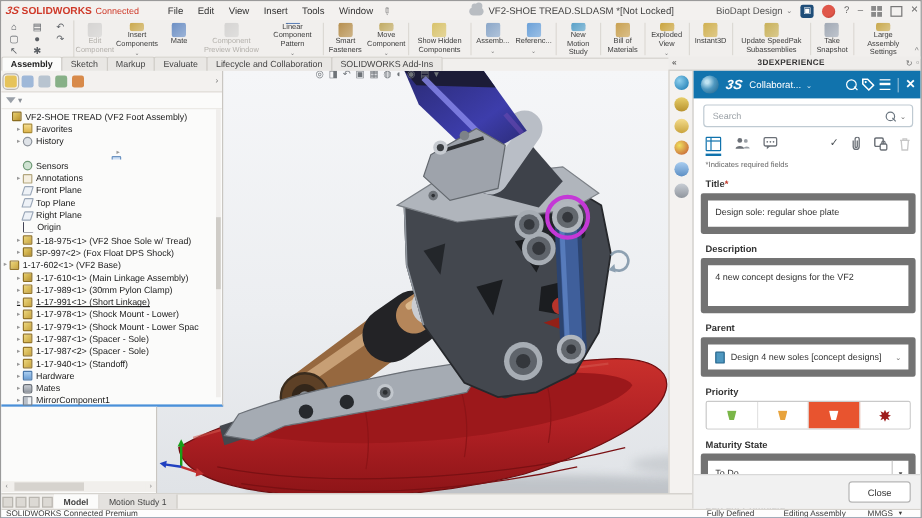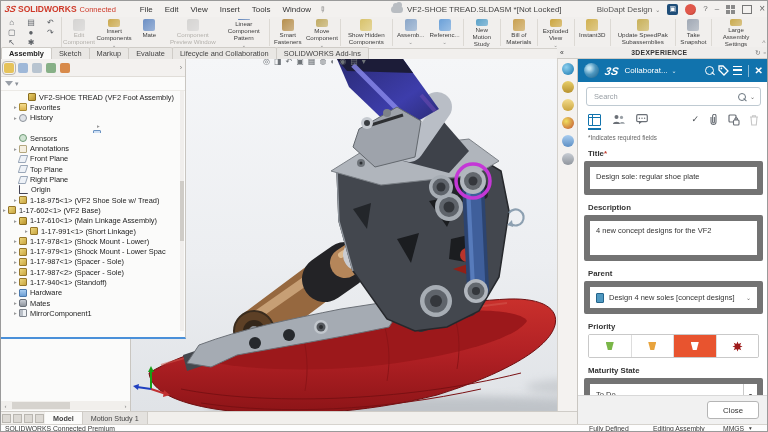--- a/index.html
+++ b/index.html
@@ -429,21 +429,21 @@
         <span class="fmchip" style="background: rgb(184, 196, 208);"></span>
         <span class="fmchip" style="background: rgb(135, 176, 135);"></span>
         <span class="fmchip" style="background: rgb(216, 138, 74);"></span>
         <span class="more">›</span>
       </div>
     <div id="filterrow">
       <span class="funnel"></span>
       <span>▾</span>
     </div>
     <div id="tree">
-        <div class="trow" style="padding-left: 20px; align-items: center;">
+        <div class="trow" style="padding-left: 2px; align-items: center;">
           <span class="exp"></span>
           <span class="ticon ti-assembly"></span>
           <span>VF2-SHOE TREAD (VF2 Foot Assembly)</span>
         </div>
         <div class="trow" style="padding-left: 11px;">
           <span class="exp">▸</span>
           <span class="ticon ti-folder2"></span>
           <span>Favorites</span>
         </div>
         <div class="trow" style="padding-left: 11px;">
@@ -484,31 +484,41 @@
         <div class="trow" style="padding-left: 11px;">
           <span class="exp"></span>
           <span class="ticon ti-origin"></span>
           <span>Origin</span>
         </div>
         <div class="trow" style="padding-left: 11px;">
           <span class="exp">▸</span>
           <span class="ticon ti-part"></span>
           <span>1-18-975&lt;1&gt; (VF2 Shoe Sole w/ Tread)</span>
         </div>
+        <div class="trow" style="padding-left: 11px;">
+          <span class="exp">▸</span>
+          <span class="ticon ti-assembly"></span>
+          <span>SP-997&lt;2&gt; (Fox Float DPS Shock)</span>
+        </div>
         <div class="trow" style="">
           <span class="exp">▸</span>
           <span class="ticon ti-part"></span>
           <span>1-17-602&lt;1&gt; (VF2 Base)</span>
         </div>
         <div class="trow" style="padding-left: 11px;">
           <span class="exp">▸</span>
           <span class="ticon ti-assembly"></span>
           <span>1-17-610&lt;1&gt; (Main Linkage Assembly)</span>
         </div>
-        <div class="trow" style="padding-left: 22px;">
+        <div class="trow" style="padding-left: 11px;">
+          <span class="exp">▸</span>
+          <span class="ticon ti-part"></span>
+          <span>1-17-989&lt;1&gt; (30mm Pylon Clamp)</span>
+        </div>
+        <div class="trow" style="padding-left: 11px; text-decoration: underline;">
           <span class="exp">▸</span>
           <span class="ticon ti-part"></span>
           <span>1-17-991&lt;1&gt; (Short Linkage)</span>
         </div>
         <div class="trow" style="padding-left: 11px;">
           <span class="exp">▸</span>
           <span class="ticon ti-part"></span>
           <span>1-17-978&lt;1&gt; (Shock Mount - Lower)</span>
         </div>
         <div class="trow" style="padding-left: 11px;">

